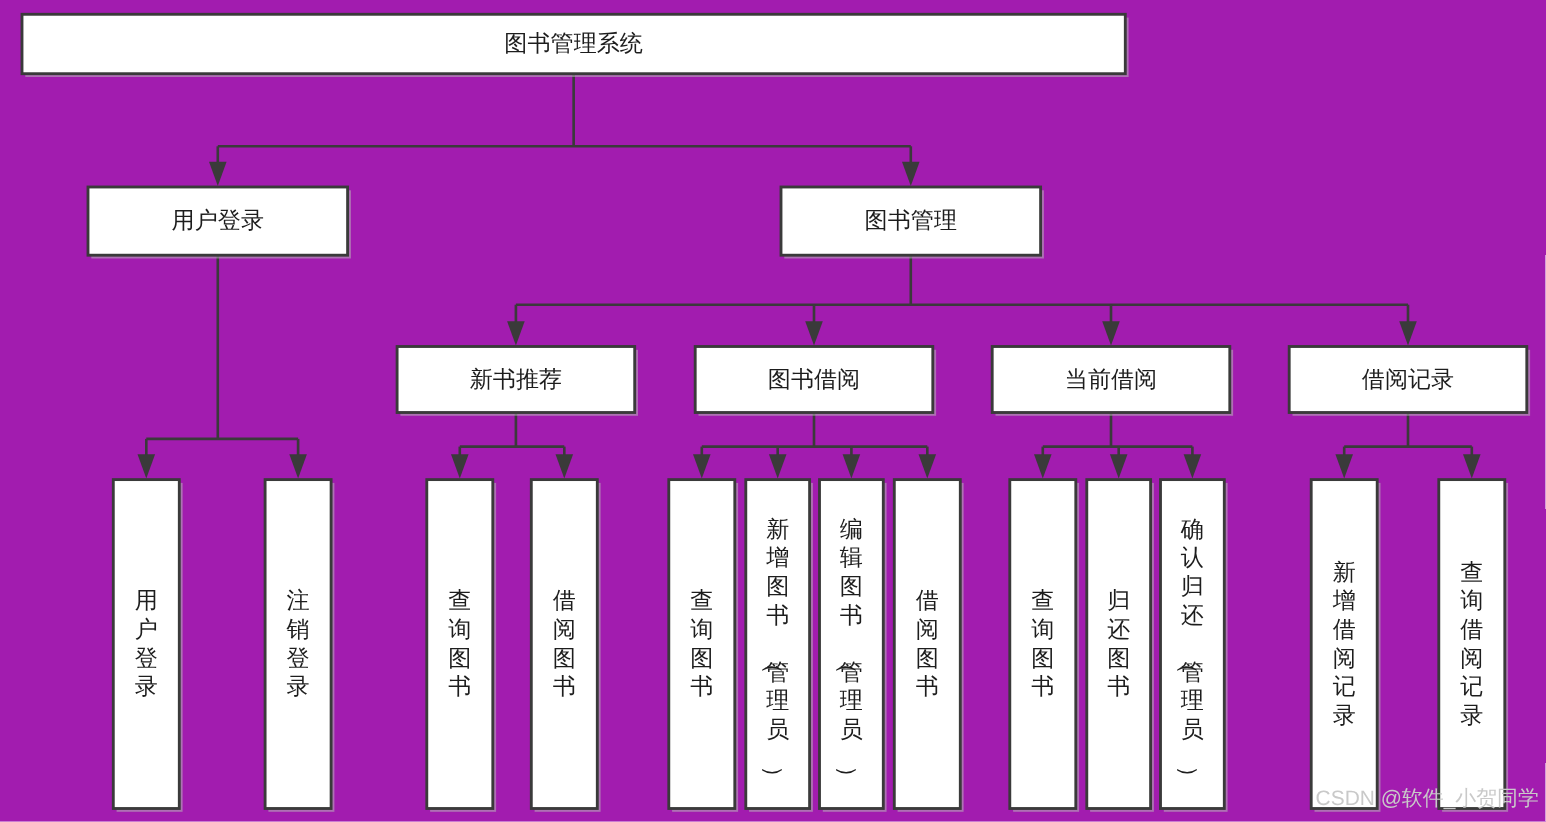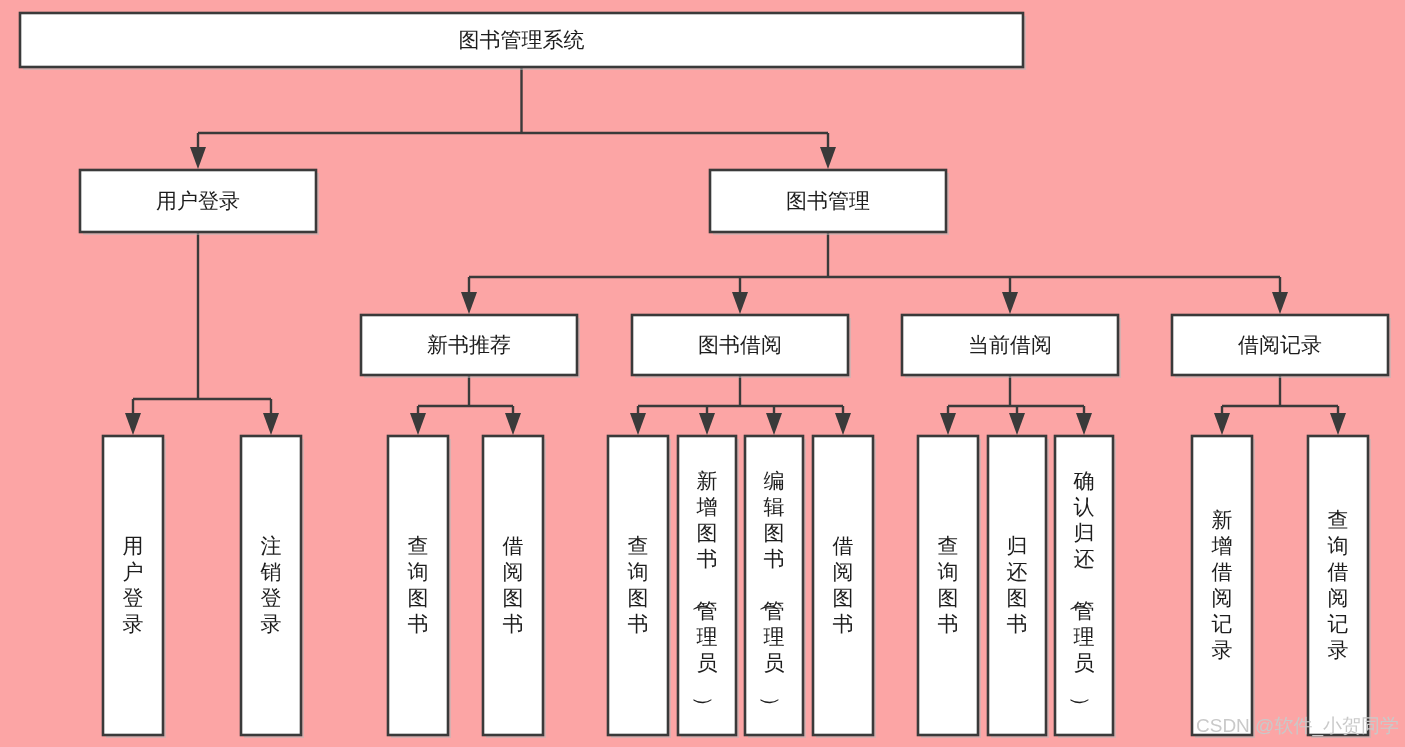--- a/index.html
+++ b/index.html
@@ -11,21 +11,21 @@
   body {
     width: 1405px;
     height: 747px;
     overflow: hidden;
     font-family: "Liberation Sans", "DejaVu Sans", sans-serif;
   }
   #diagram-root {
     position: relative;
     width: 1405px;
     height: 747px;
-    background: #fca5a5;
+    background: #a21caf;
   }
   svg.diagram-canvas {
     position: absolute;
     left: 0;
     top: 0;
     width: 1405px;
     height: 747px;
     display: block;
   }
   .node-box {

